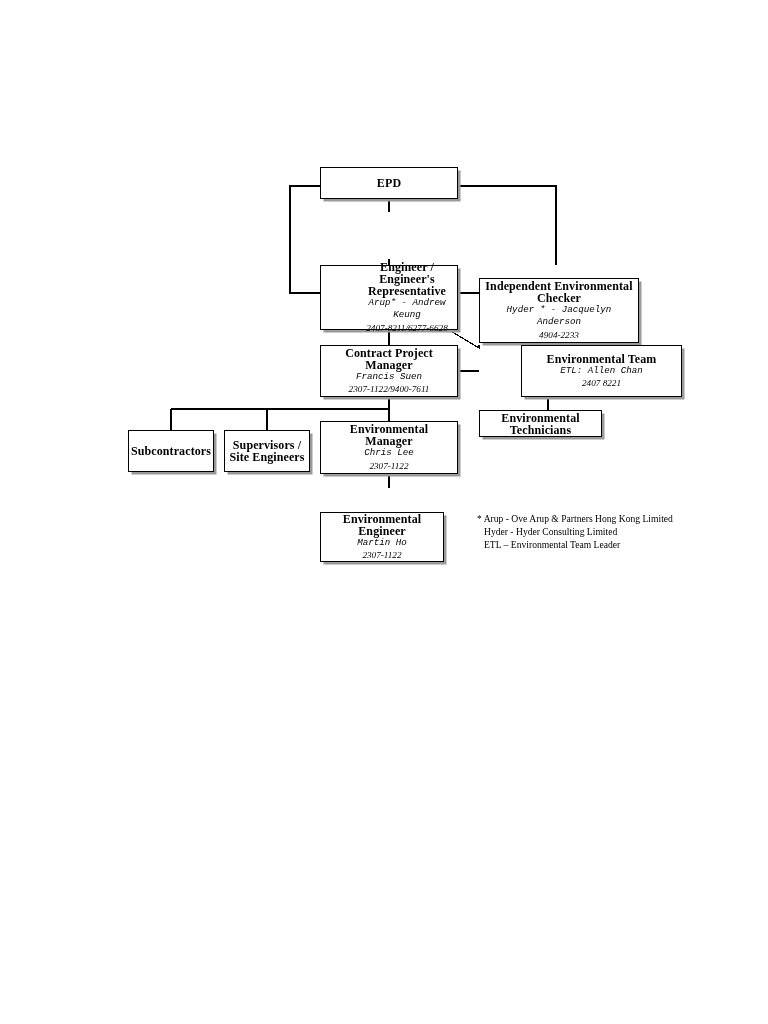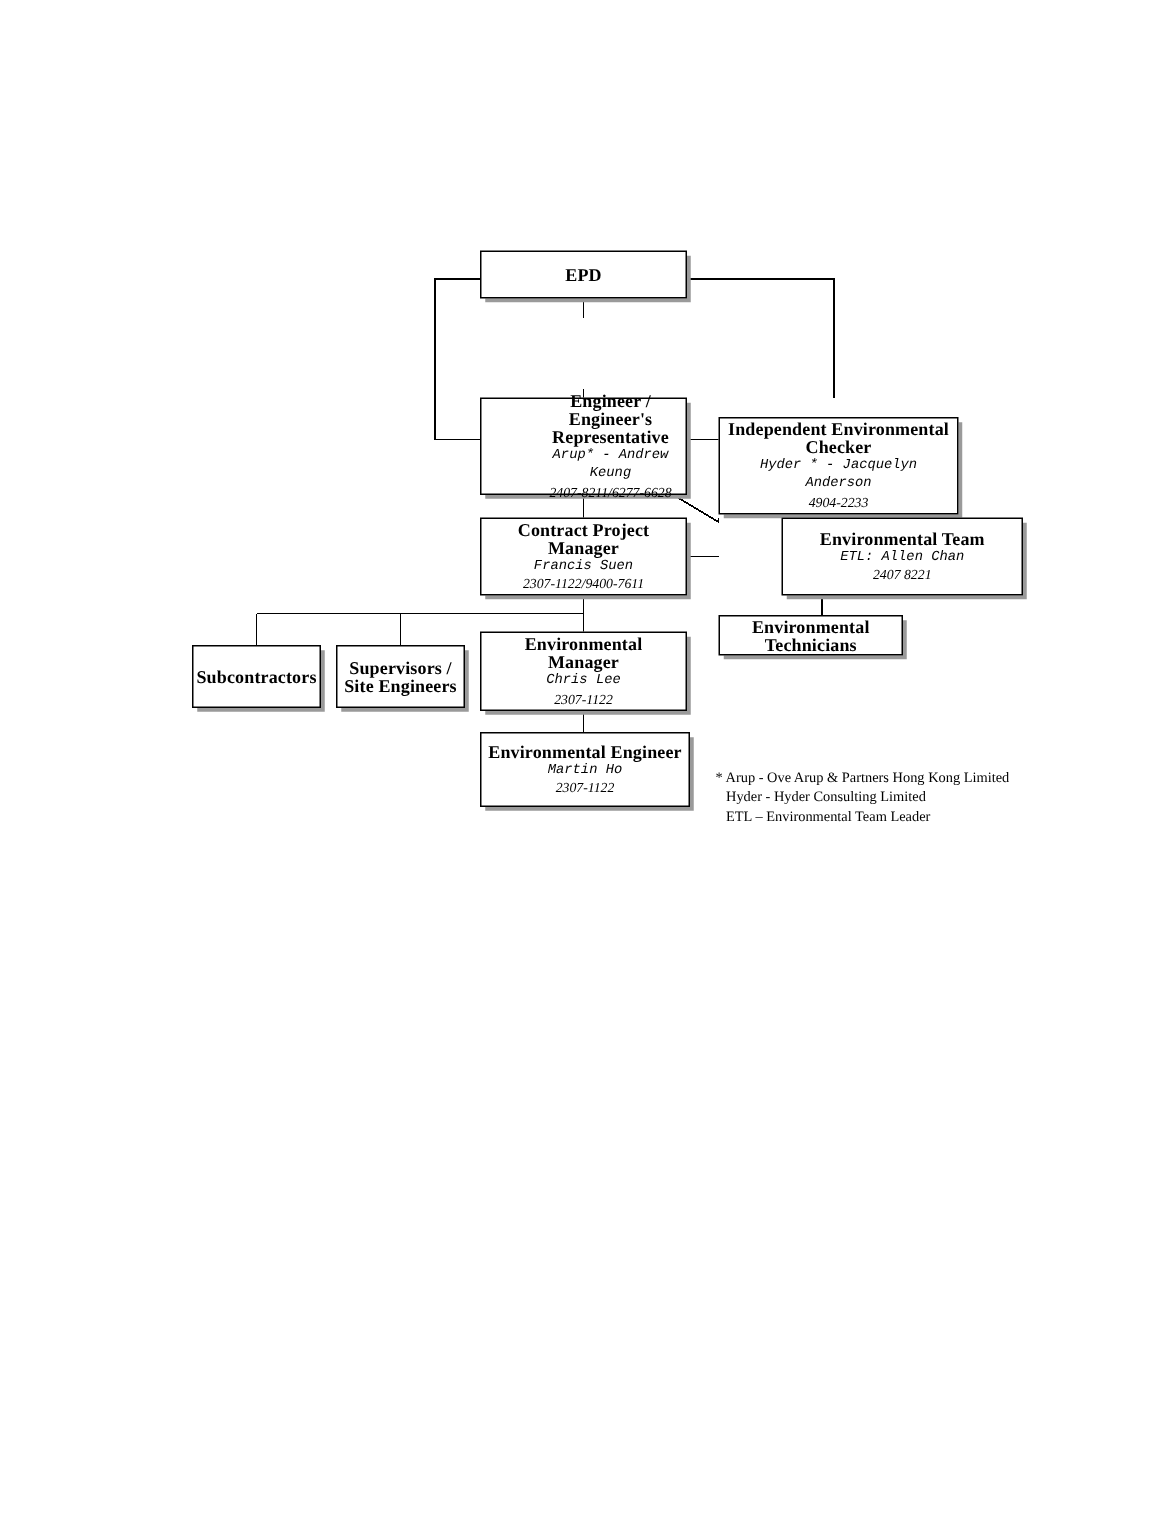--- a/index.html
+++ b/index.html
@@ -178,21 +178,21 @@
     <div class="node" style="left:128px; top:430px; width:86px; height:42px;">
       <div class="n-title">Subcontractors</div>
     </div>
 
     <div class="node" style="left:320px; top:421px; width:138px; height:53px;">
       <div class="n-title">Environmental Manager</div>
       <div class="n-person">Chris Lee</div>
       <div class="n-phone">2307-1122</div>
     </div>
 
-    <div class="node" style="left:320px; top:488px; width:140px; height:50px;">
+    <div class="node" style="left:320px; top:512px; width:124px; height:50px;">
       <div class="n-title">Environmental Engineer</div>
       <div class="n-person">Martin Ho</div>
       <div class="n-phone">2307-1122</div>
     </div>
 
     <div class="legend">
       <span class="lg-row">* Arup - Ove Arup &amp; Partners Hong Kong Limited</span>
       <span class="lg-row indent">Hyder - Hyder Consulting Limited</span>
       <span class="lg-row indent">ETL – Environmental Team Leader</span>
     </div>

